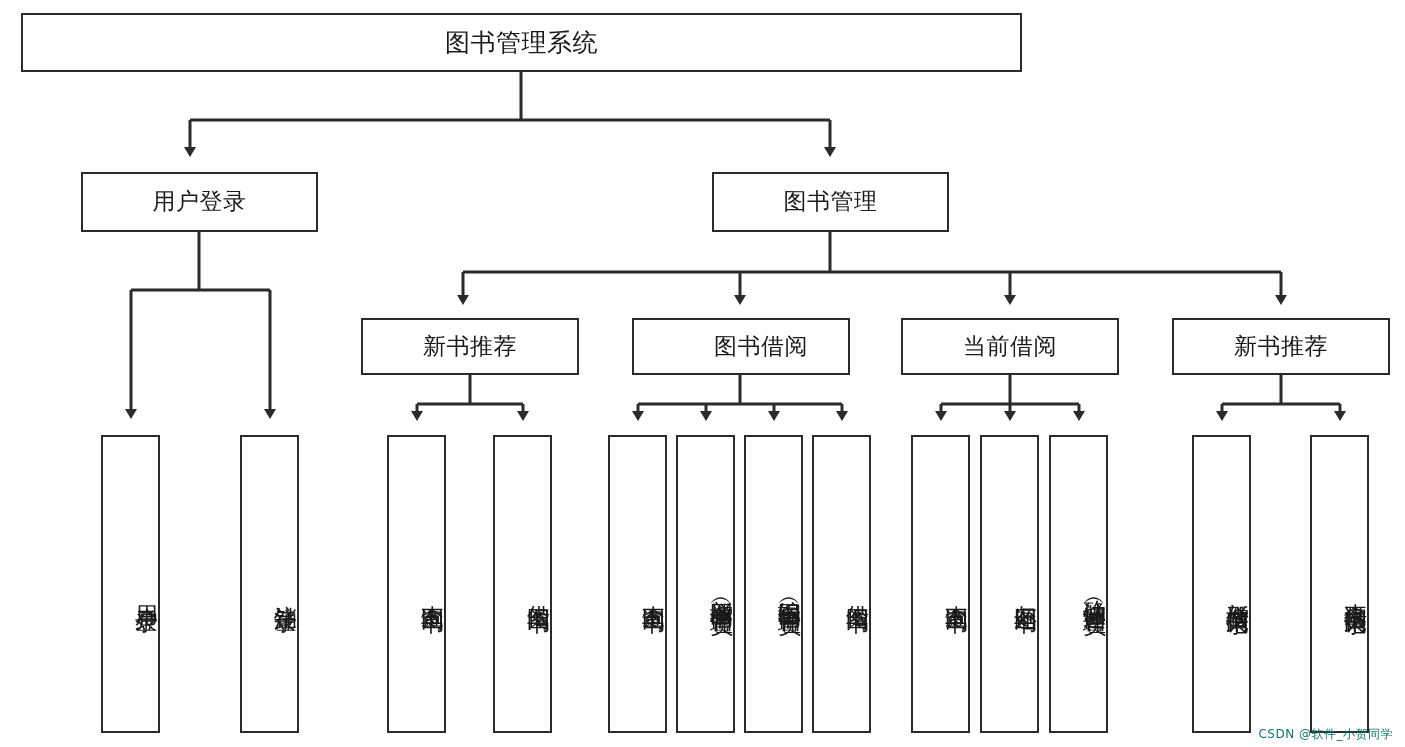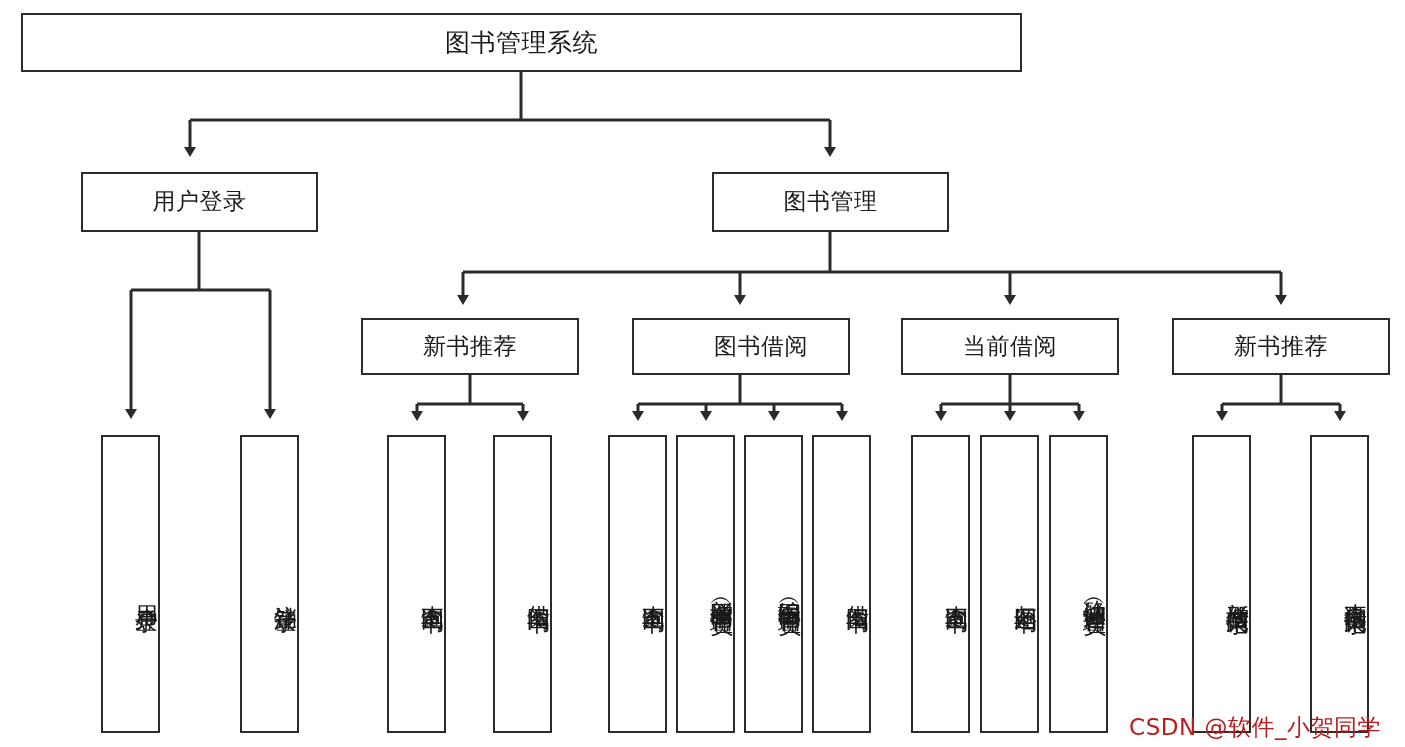--- a/index.html
+++ b/index.html
@@ -54,24 +54,24 @@
     line-height: 1.0;
     letter-spacing: 2px;
   }
   .leaf-text {
     writing-mode: vertical-rl;
     text-orientation: upright;
     white-space: nowrap;
   }
   .watermark {
     position: absolute;
-    right: 24px;
+    right: 12px;
     bottom: 4px;
-    font-size: 23px;
-    color: #b91c1c;
+    font-size: 12px;
+    color: #0f766e;
     letter-spacing: 0.5px;
     white-space: nowrap;
     user-select: none;
   }
 </style>
 </head>
 <body>
 
 <div id="canvas">
 

